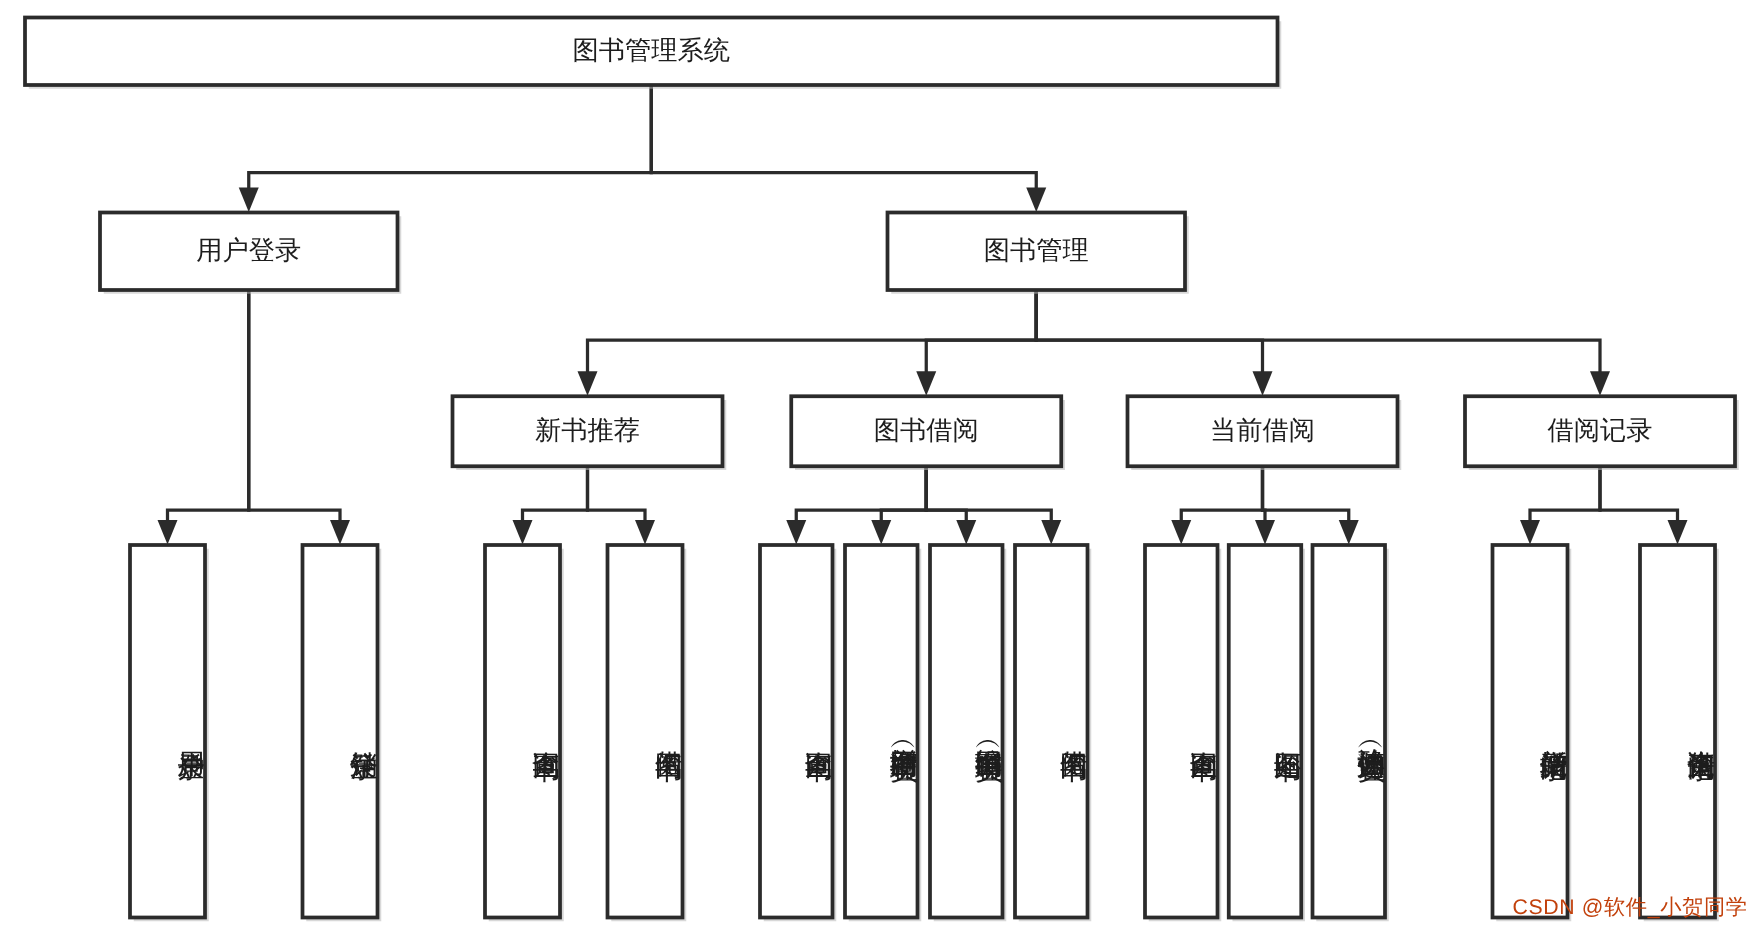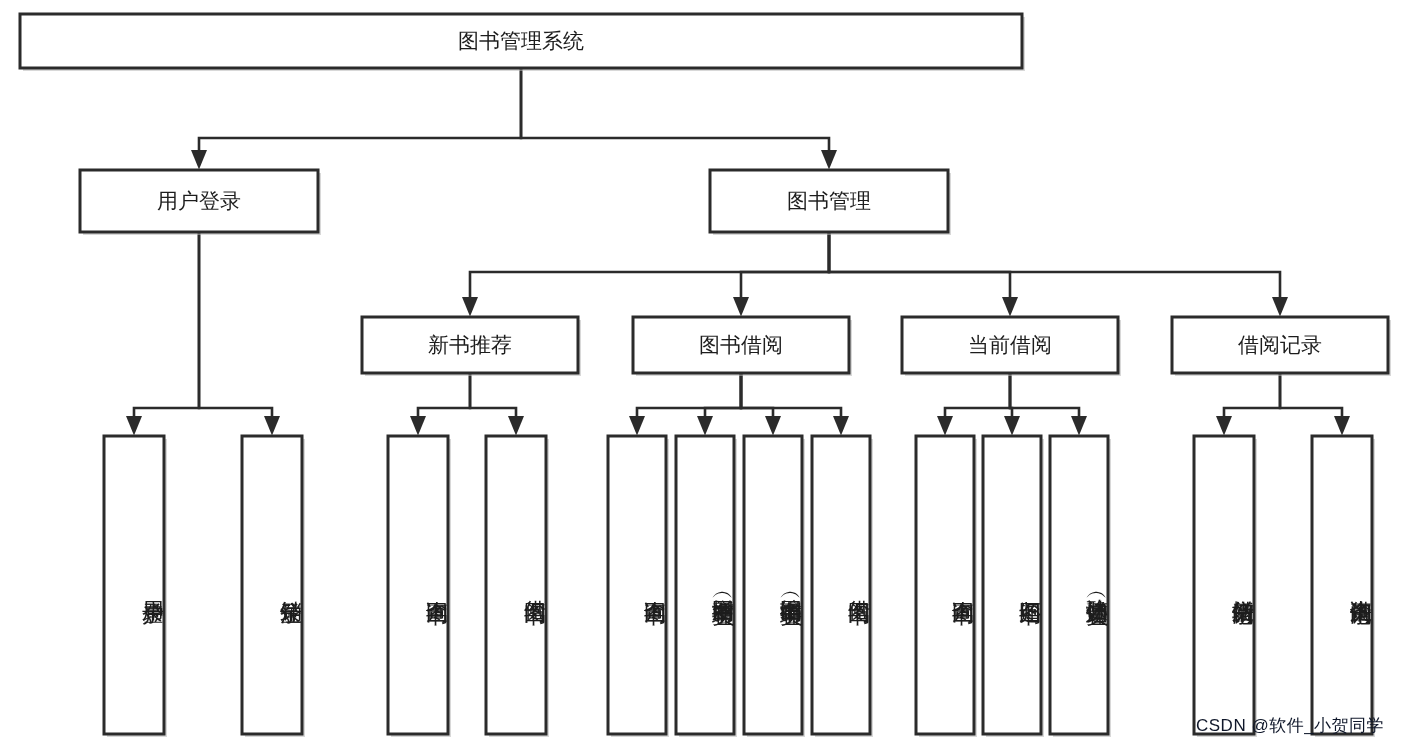--- a/index.html
+++ b/index.html
@@ -68,23 +68,24 @@
     align-items: flex-start;
     justify-content: center;
     text-align: center;
     pointer-events: none;
     overflow: hidden;
   }
   .watermark {
     position: absolute;
     font-family: "Liberation Sans", "DejaVu Sans", sans-serif;
     font-size: 17px;
-    color: #0f172a;
+    color: #c2410c;
     white-space: nowrap;
     letter-spacing: 0.5px;
+    margin-left: 14px;
   }
 </style>
 </head>
 <body>
 
 <div id="diagram-root">
   <svg class="diagram-canvas" viewBox="0 0 1405 747" preserveAspectRatio="none">
     <g id="connector-layer">
         <g>
           <path class="connector" d="M 521 68 L 521 138 L 199 138 L 199 156"></path>

